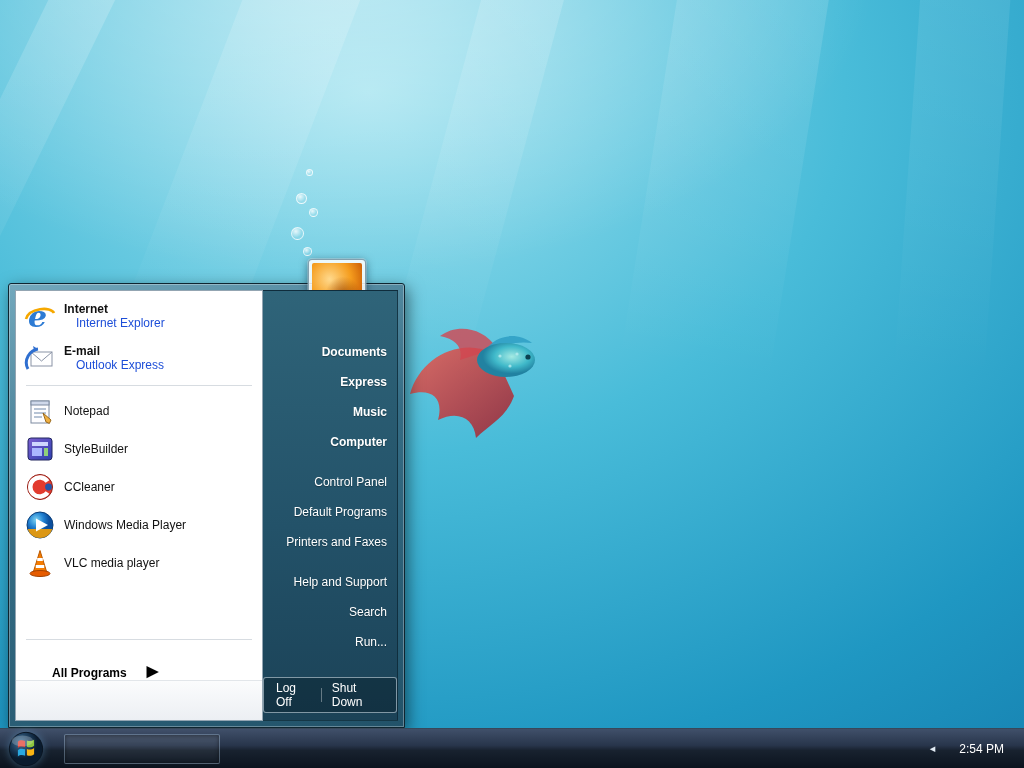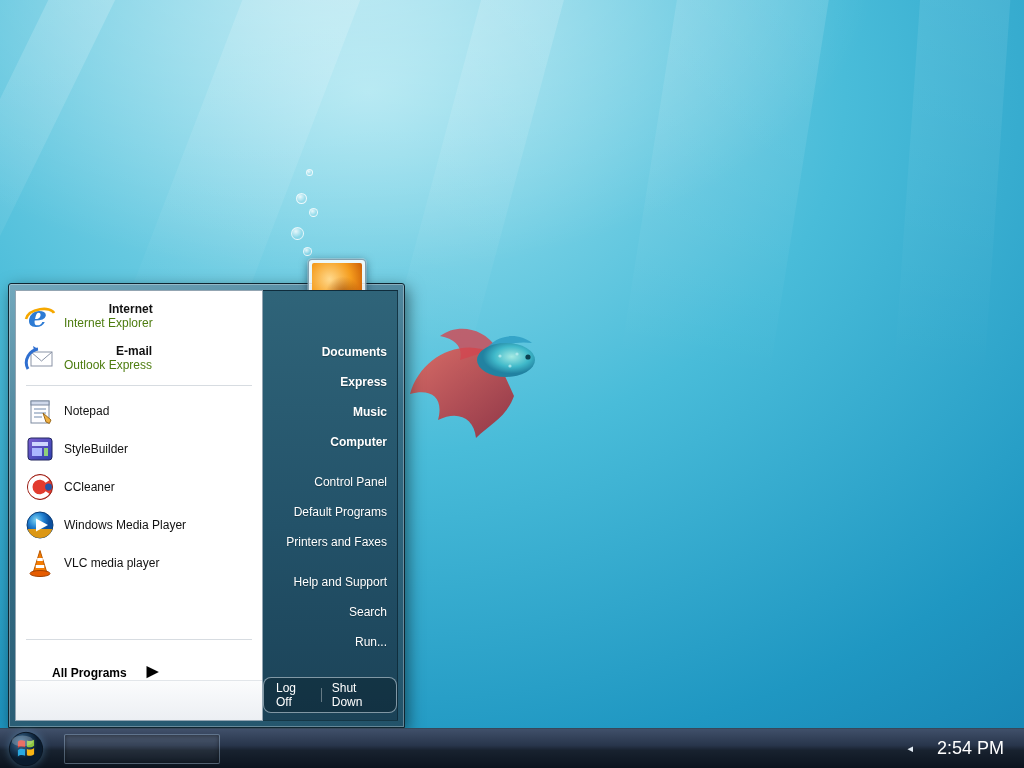--- a/index.html
+++ b/index.html
@@ -45,23 +45,23 @@
     box-shadow: inset 0 0 0 1px rgba(255,255,255,0.3), 3px 5px 16px rgba(0,0,0,0.5);
   }
   .menu-left {
     width:248px; background:#fff; border:1px solid #93a5b2;
     display:flex; flex-direction:column; padding-top:4px;
   }
   .pinned-item {
     height:42px; display:flex; align-items:center; gap:8px; padding:0 8px;
     cursor:pointer;
   }
-  .pin-text { display:flex; flex-direction:column; font-size:12px; line-height:14px; color:#111;text-align:right; }
+  .pin-text { display:flex; flex-direction:column; font-size:12px; line-height:14px; color:#111; }
   .pin-title { font-weight:bold; }
-  .pin-sub { color:#4d7c0f; }
+  .pin-sub { color:#1d4ed8;margin-left:12px; }
   .l-sep { height:1px; background:#d7dce1; margin:6px 10px; }
   .prog-item {
     height:38px; display:flex; align-items:center; gap:8px; padding:0 8px;
     font-size:12px; color:#111; cursor:pointer;
   }
   .icon { width:32px; height:32px; flex:0 0 32px; display:inline-block; }
   .icon svg { width:100%; height:100%; display:block; }
   .l-spacer { flex:1; }
   .all-programs {
     height:34px; display:flex; align-items:flex-end; gap:20px;
@@ -89,21 +89,21 @@
   .r-sep {
     height:2px; margin:4px 10px;
     border-top:1px solid rgba(0,0,0,0.4);
     border-bottom:1px solid rgba(255,255,255,0.22);
   }
   .session-bar {
     margin-top:auto; margin-bottom:7px; align-self:center;
     display:flex; align-items:center; gap:10px;
     background:rgba(8,30,42,0.45);
     border:1px solid rgba(220,235,245,0.55);
-    border-radius:8px; padding:3px 12px;
+    border-radius:3px; padding:3px 12px;
     font-size:12px; color:#fff;
   }
   .sess-btn { cursor:pointer; }
   .sess-div { width:1px; height:14px; background:rgba(255,255,255,0.35); }
 
   .user-pic {
     position:absolute; left:299px; top:-25px; width:58px; height:58px;
     background:rgba(255,255,255,0.85); border:1px solid rgba(120,150,165,0.9);
     border-radius:4px; padding:3px;
     box-shadow:0 2px 8px rgba(0,30,50,0.55), 0 0 0 1px rgba(255,255,255,0.35);
@@ -131,21 +131,21 @@
   .start-orb svg { width:36px; height:36px; }
   .task-slot {
     position:absolute; left:64px; top:5px; width:156px; height:30px;
     border:1px solid rgba(165,195,220,0.35); border-radius:2px;
     background:linear-gradient(rgba(255,255,255,0.10), rgba(255,255,255,0.02));
     box-shadow:inset 0 1px 4px rgba(0,0,0,0.45);
     cursor:pointer;
   }
   .tray { margin-left:auto; display:flex; align-items:center; gap:24px; padding-right:20px; }
   .tray-arrow { font-size:11px; color:#e2ebf4; cursor:pointer; }
-  .clock { font-size:18px; color:#fff; cursor:pointer; }
+  .clock { font-size:12px; color:#fff; cursor:pointer; }
 </style>
 </head>
 <body>
 
 <div class="desktop">
 
   <div class="ray r1"></div>
   <div class="ray r2"></div>
   <div class="ray r3"></div>
   <div class="ray r4"></div>

